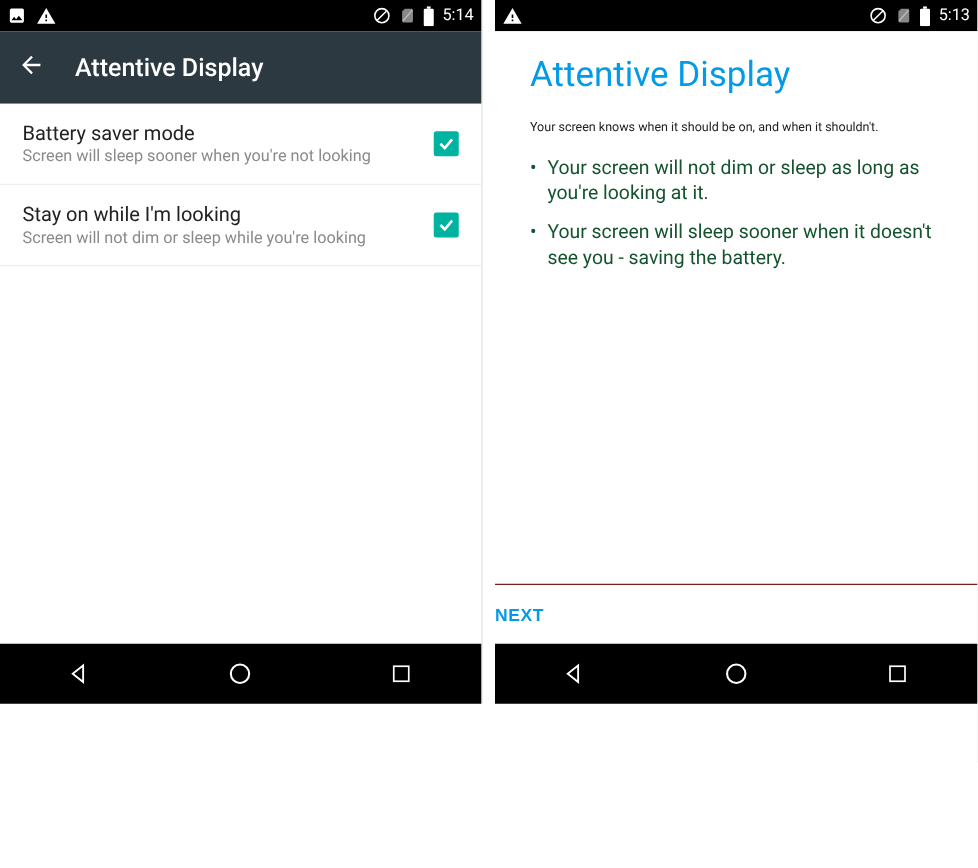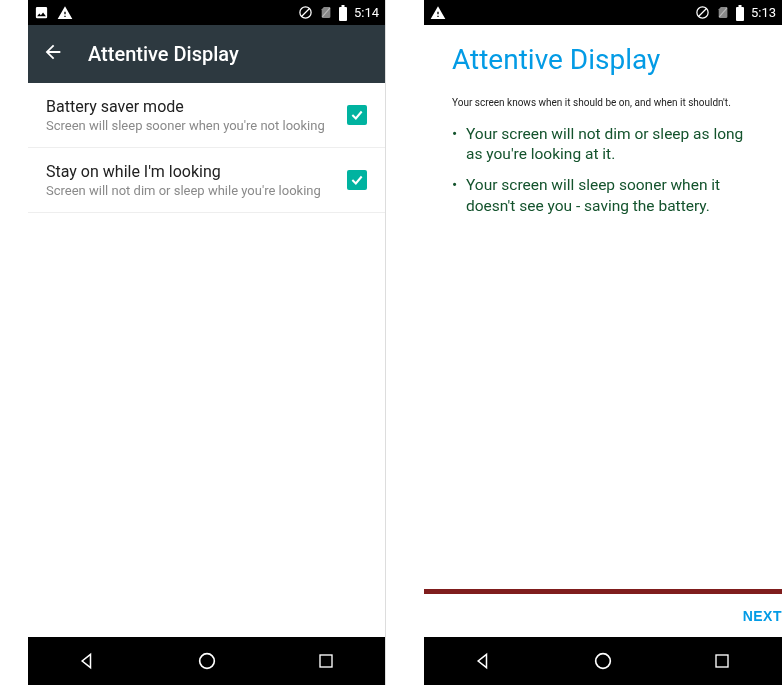--- a/index.html
+++ b/index.html
@@ -14,27 +14,26 @@
   .container {
     display: flex;
     gap: 10px;
     padding: 0;
     width: 782px;
     height: 694px;
     background: #fff;
   }
   .phone {
     width: 386px;
-    height: 685px;
+    height: 563px;
     background: #fff;
     display: flex;
     flex-direction: column;
     position: relative;
     border-right: 1px solid #ddd;
-    padding-left: 28px;
   }
   .phone:last-child { border-right: none; }
   
   .statusbar {
     height: 25px;
     background: #000;
     color: #fff;
     display: flex;
     align-items: center;
     padding: 0 6px;
@@ -83,23 +82,23 @@
   .intro { font-size:10px; color:#222; line-height:1.35; margin-bottom:14px; }
   .bullets { list-style: none; }
   .bullets li {
     font-size:15.5px; color:#14532d; line-height:1.35;
     position:relative; padding-left:14px; margin-bottom:10px;
   }
   .bullets li::before {
     content:"•"; position:absolute; left:0; top:0;
   }
   .footerbar {
-    border-top:5px solid #7f1d1d;
+    border-top:1px solid #7f1d1d;
     height:48px;
-    display:flex; align-items:center; justify-content:flex-end;
+    display:flex; align-items:center; justify-content:flex-start;
   }
   .next-btn {
     color:#039be5; font-size:14px; font-weight:600;
     letter-spacing:0.5px;
     background:none; border:none; cursor:pointer;
   }
   
   .navbar {
     height: 48px;
     background:#000;

